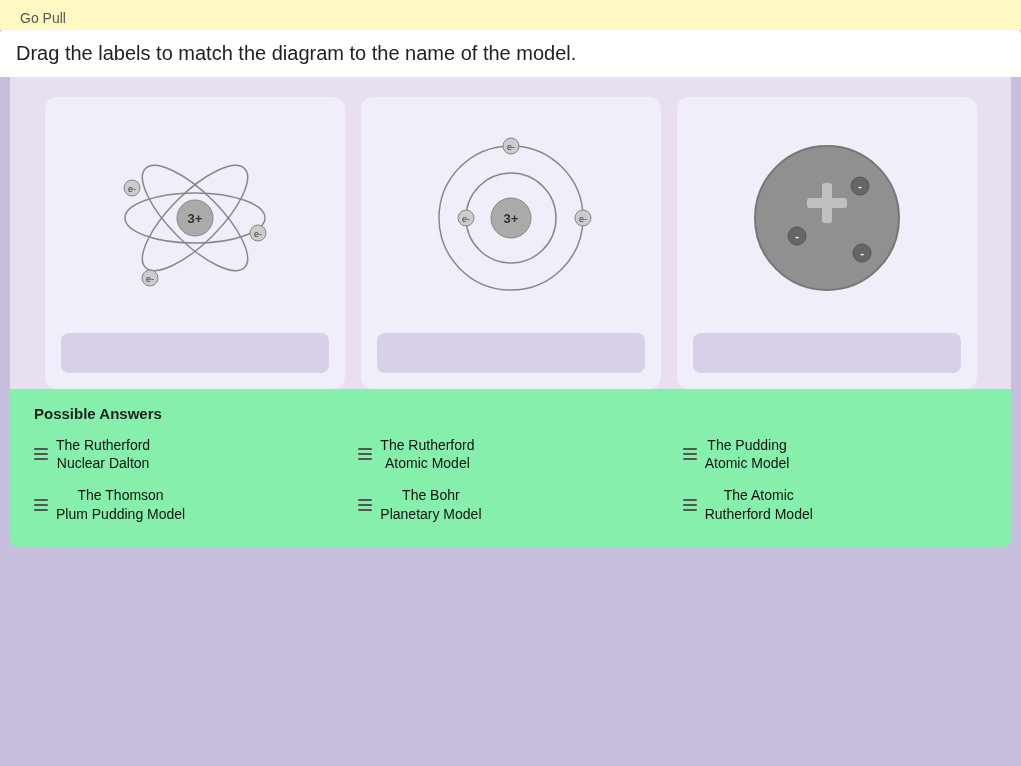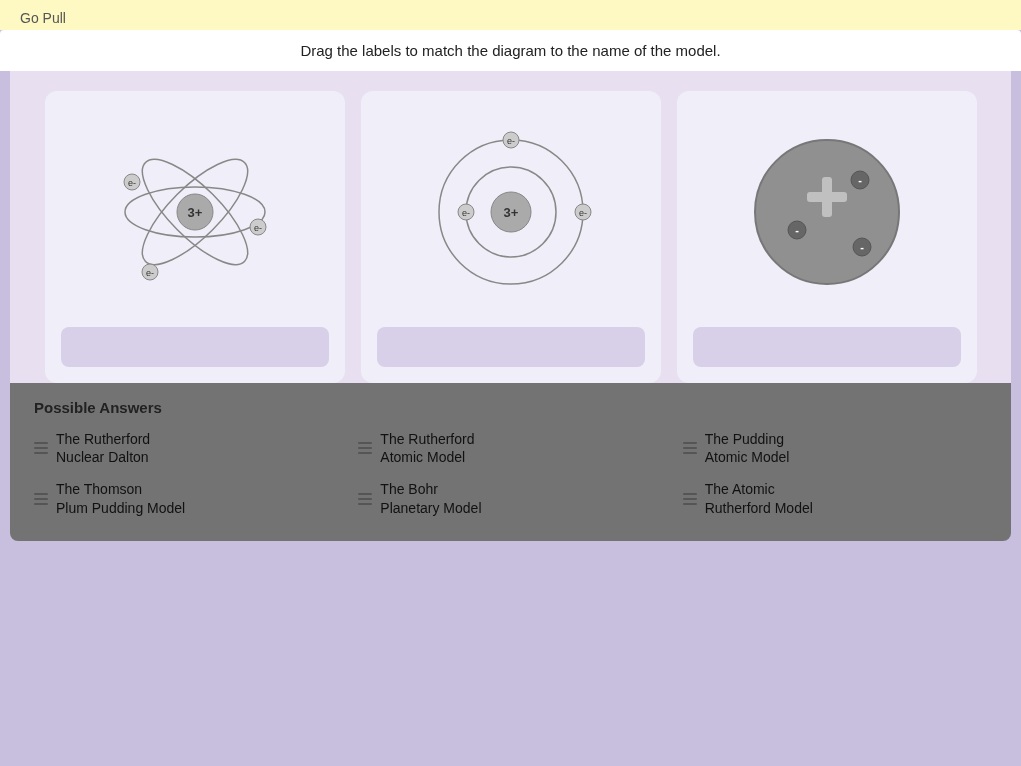--- a/index.html
+++ b/index.html
@@ -17,25 +17,24 @@
       background: #fef9c3;
       padding: 10px 20px 4px 20px;
       font-size: 14px;
       color: #555;
     }
 
     .instruction {
       background: #fff;
       margin: 0 0;
       padding: 12px 16px;
-      font-size: 15px;
+      font-size: 20px;
       font-weight: 500;
       color: #222;
       border-radius: 4px 4px 0 0;
-      text-align: center;
     }
 
     .main-content {
       background: #e8e0f0;
       margin: 0 10px;
       padding: 20px 20px 0 20px;
       border-radius: 0;
     }
 
     .diagrams-row {
@@ -66,21 +65,21 @@
 
     .drop-zone {
       width: 100%;
       height: 40px;
       background: #d8d0e8;
       border-radius: 8px;
       margin-top: 8px;
     }
 
     .possible-answers {
-      background: #737373;
+      background: #86efac;
       margin: 0 10px;
       padding: 16px 24px 24px 24px;
       border-radius: 0 0 8px 8px;
     }
 
     .possible-answers-title {
       font-size: 15px;
       font-weight: bold;
       color: #222;
       margin-bottom: 14px;
@@ -96,20 +95,21 @@
       display: flex;
       align-items: center;
       gap: 8px;
       cursor: grab;
     }
 
     .answer-text {
       font-size: 14px;
       color: #111;
       line-height: 1.3;
+      text-align: center;
     }
 
     .drag-handle {
       display: flex;
       flex-direction: column;
       gap: 3px;
       flex-shrink: 0;
     }
 
     .drag-handle span {

